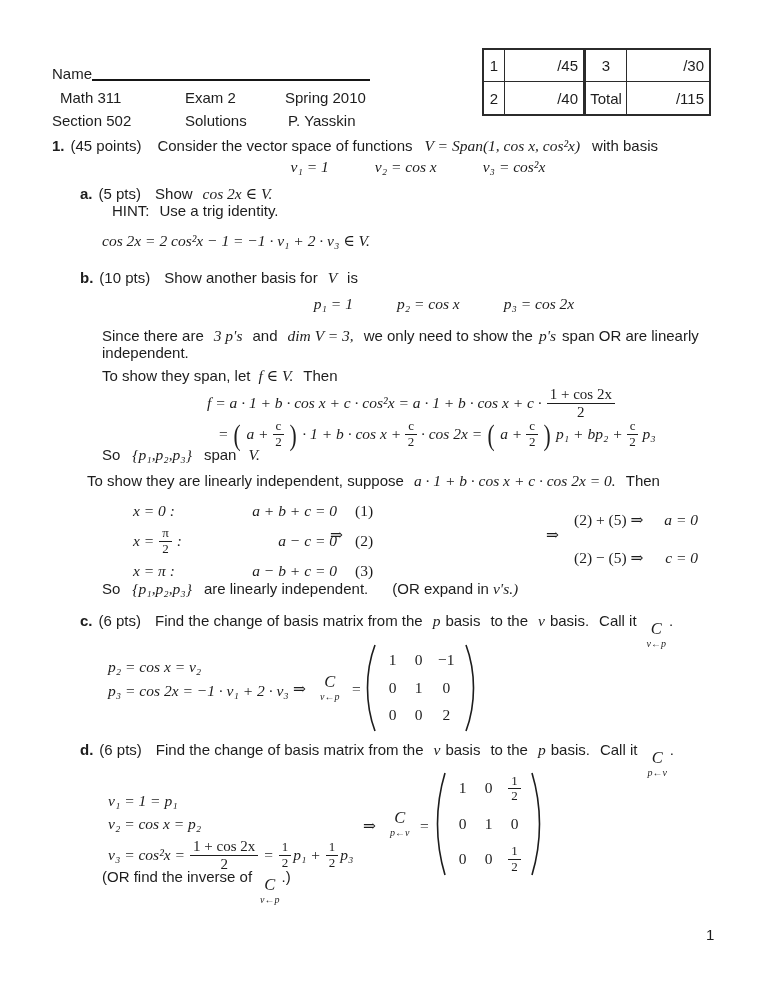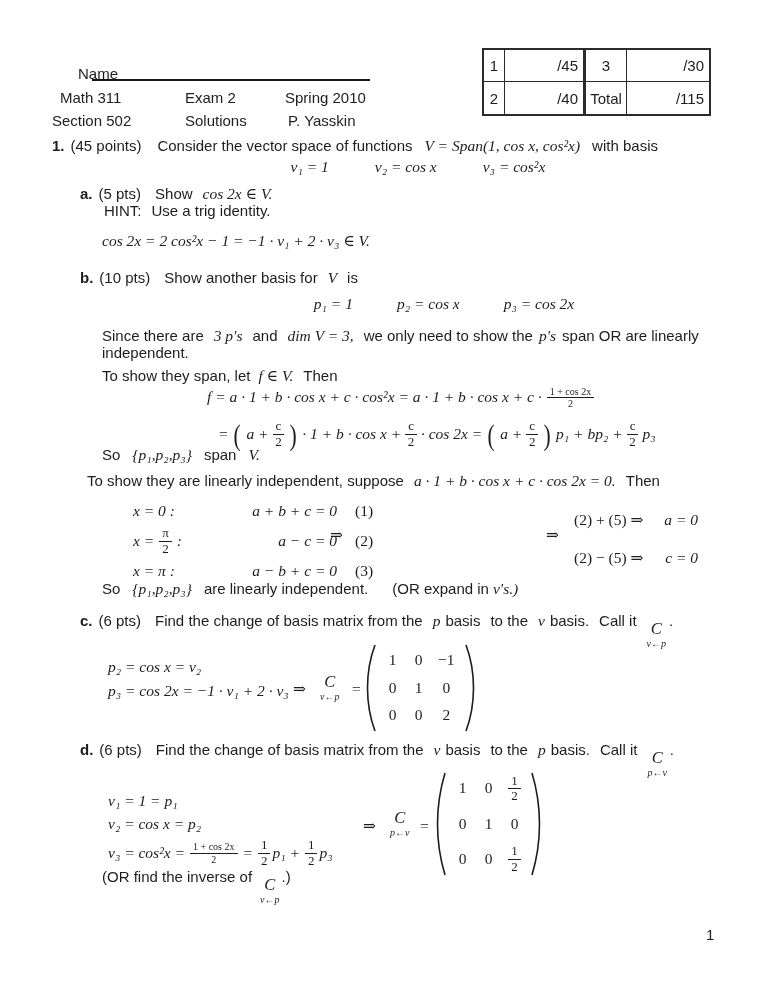--- a/index.html
+++ b/index.html
@@ -27,21 +27,21 @@
   .gcell { display:flex; align-items:center; }
   .gcell.cen { justify-content:center; }
   .gcell.rt  { justify-content:flex-end; padding-right:5px; }
   .gcell.bb  { border-bottom:1px solid #2b2b2b; }
   .gcell.br  { border-right:1px solid #2b2b2b; }
   .gcell.thickL { border-left:2px solid #2b2b2b; }
   
   .frac { display:inline-flex; flex-direction:column; align-items:center;
           font-family:"Liberation Serif","DejaVu Serif",serif; font-size:13px; line-height:1.12; vertical-align:middle; }
   .frac .fn { border-bottom:1px solid #1d1d1d; padding:0 3px; }
-  .frac.lg { font-size:10px; }
+  .frac.lg { font-size:15px; }
   .frac.up { font-style:normal; }
   
   .bp { font-family:"Liberation Serif","DejaVu Serif",serif; font-style:normal; font-size:30px; font-weight:300;
         line-height:0.9; transform:scaleX(0.72); display:inline-block; }
   
   .cstack { display:inline-flex; flex-direction:column; align-items:center; line-height:1; }
   .cstack .cl { font-family:"Liberation Serif","DejaVu Serif",serif; font-style:italic; font-size:16.5px; }
   .cstack .cs { font-family:"Liberation Serif","DejaVu Serif",serif; font-style:italic; font-size:10px; margin-top:1px; }
   .drop { position:relative; top:8px; }
   
@@ -59,21 +59,21 @@
   .sysM .numc { padding-left:24px; }
   .sysR { display:grid; grid-template-columns:82px 42px; grid-template-rows:22px 22px; row-gap:16px; align-items:center; }
   .sysR .eqr { text-align:right; }
   svg.paren { display:block; }
 </style>
 </head>
 <body>
 
 <div class="page">
 
-  <span class="abs t" style="left:52px;top:65px;margin-left:26px;">Name</span>
+  <span class="abs t" style="left:52px;top:65px;">Name</span>
   <div class="abs uline" style="left:92px;top:79px;width:278px;"></div>
 
   <span class="abs t" style="left:60px;top:89px;">Math 311</span>
   <span class="abs t" style="left:185px;top:89px;">Exam 2</span>
   <span class="abs t" style="left:285px;top:89px;">Spring 2010</span>
 
   <span class="abs t" style="left:52px;top:112px;">Section 502</span>
   <span class="abs t" style="left:185px;top:112px;">Solutions</span>
   <span class="abs t" style="left:288px;top:112px;">P. Yasskin</span>
 
@@ -102,21 +102,21 @@
     <span class="m">v₃ = cos²x</span>
   </div>
 
   <div class="abs row g10" style="left:80px;top:185px;">
     <span class="t b" style="margin-left:0">a.</span>
     <span class="t ml6">(5 pts)</span>
     <span class="t ml14">Show</span>
     <span class="m">cos 2x ∈ V.</span>
   </div>
   <div class="abs row g10" style="left:100px;top:202px;">
-    <span class="t" style="margin-left:4px">HINT:</span>
+    <span class="t" style="margin-left:12px">HINT:</span>
     <span class="t">Use a trig identity.</span>
   </div>
   <div class="abs m" style="left:102px;top:232px;">cos 2x = 2 cos²x − 1 = −1 · v₁ + 2 · v₃ ∈ V.</div>
 
   <div class="abs row g10" style="left:80px;top:269px;">
     <span class="t b" style="margin-left:0">b.</span>
     <span class="t ml6">(10 pts)</span>
     <span class="t ml14">Show another basis for</span>
     <span class="m">V</span>
     <span class="t">is</span>

